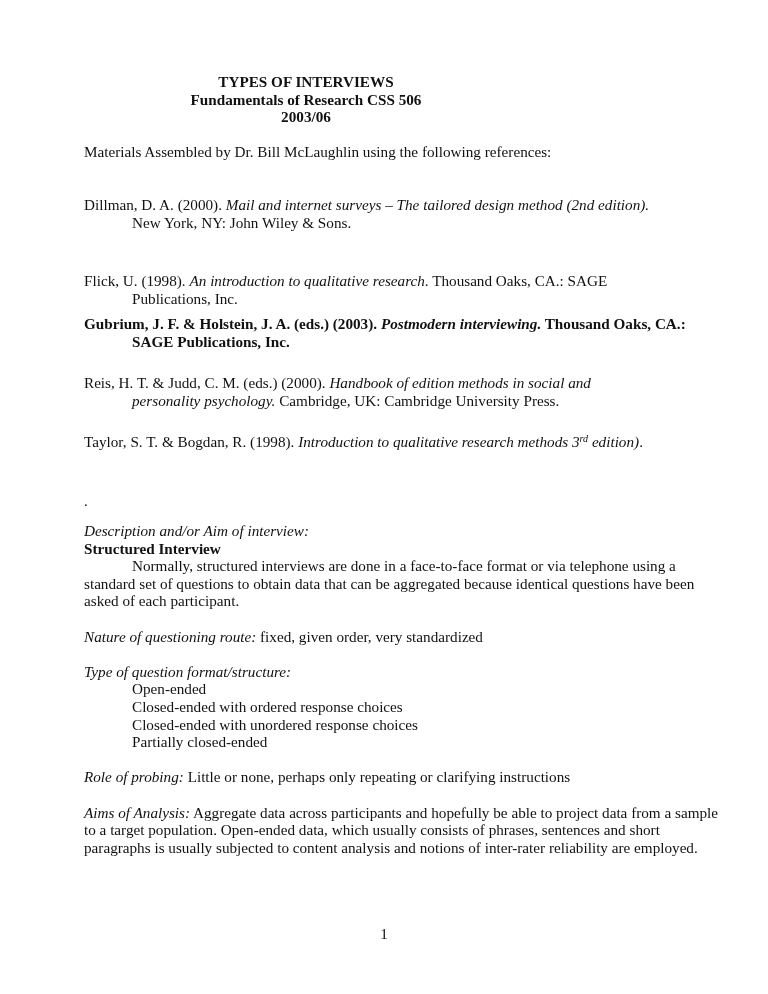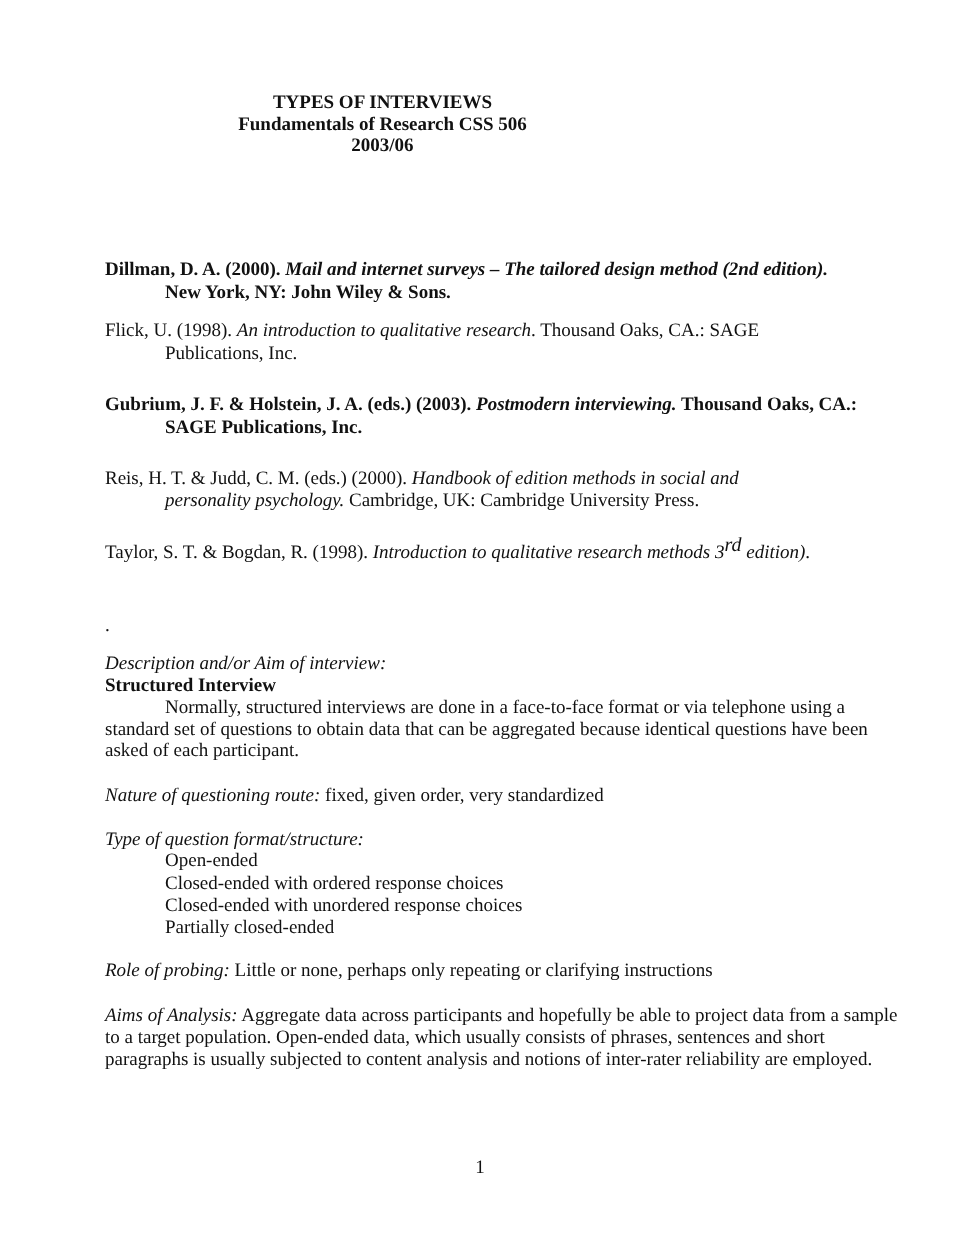--- a/index.html
+++ b/index.html
@@ -8,41 +8,42 @@
     font-family: "Liberation Serif", serif; color: #111111;
     font-size: 15.2px; line-height: 17.6px;
   }
   .page { position: absolute; left: 0; top: 0; width: 768px; height: 994px; }
   .title-block { position: absolute; top: 73px; left: 0; width: 612px; text-align: center; font-weight: bold; }
   .title-block div { line-height: 17.6px; }
   .abs { position: absolute; left: 84px; width: 640px; }
   .indent { padding-left: 48px; }
   i, .it { font-style: italic; }
   b { font-weight: bold; }
-  sup { font-size: 16px; line-height: 0; vertical-align: 5px; }
+  sup { font-size: 10px; line-height: 0; vertical-align: 5px; }
   .page-num { position: absolute; top: 925px; left: 0; width: 768px; text-align: center; }
 </style>
 </head>
 <body>
 
 <div class="page">
 
   <div class="title-block">
     <div>TYPES OF INTERVIEWS</div>
     <div>Fundamentals of Research CSS 506</div>
     <div>2003/06</div>
   </div>
 
+  <div class="abs" style="top:143px;">Materials Assembled by Dr. Bill McLaughlin using the following references:</div>
 
-  <div class="abs" style="top:207px;font-weight:bold;">
+  <div class="abs" style="top:196px;">
     <div><span>Dillman, D. A.  (2000).  </span><i>Mail and internet surveys – The tailored design method (2nd edition).</i><span></span></div>
     <div class="indent">New York, NY: John Wiley &amp; Sons.</div>
   </div>
 
-  <div class="abs" style="top:256px;">
+  <div class="abs" style="top:272px;">
     <div><span>Flick, U. (1998).  </span><i>An introduction to qualitative research</i><span>.  Thousand Oaks, CA.:  SAGE</span></div>
     <div class="indent">Publications, Inc.</div>
   </div>
 
   <div class="abs" style="top:315px;font-weight:bold;">
     <div><span>Gubrium, J. F. &amp; Holstein, J. A. (eds.) (2003).  </span><i>Postmodern interviewing.</i><span>  Thousand Oaks, CA.:</span></div>
     <div class="indent">SAGE  Publications, Inc.</div>
   </div>
 
   <div class="abs" style="top:374px;">

